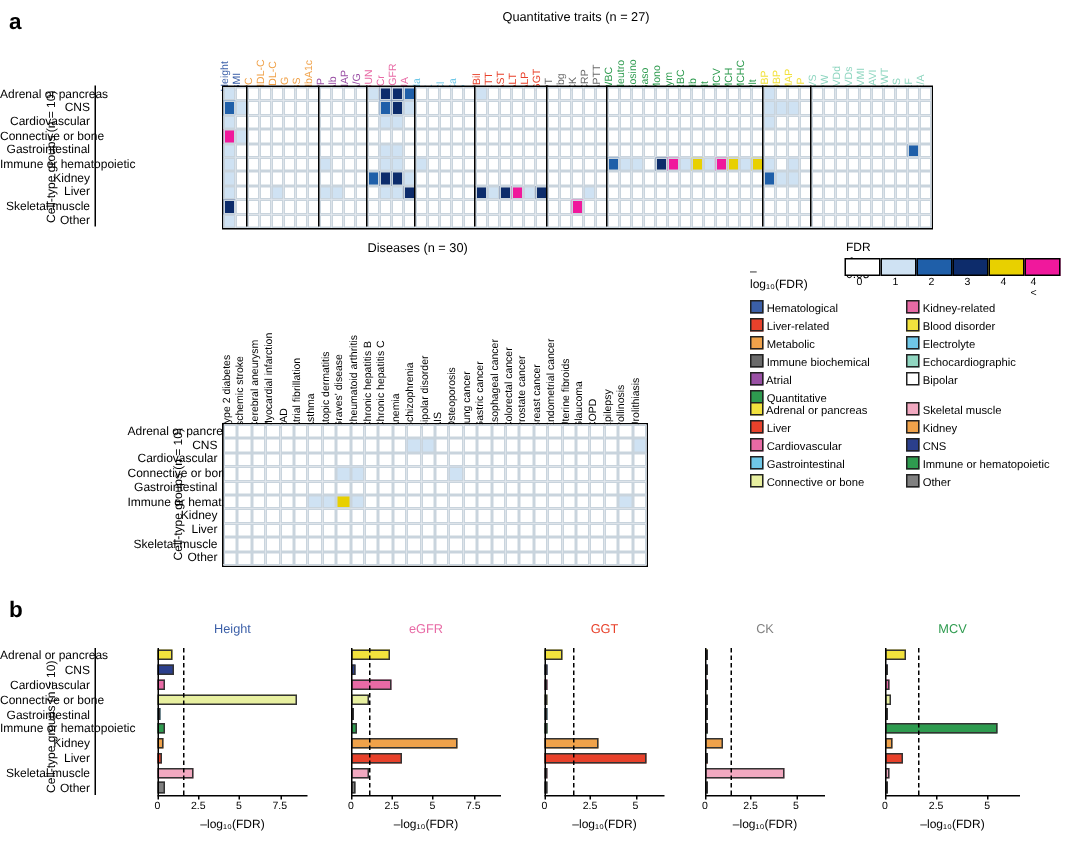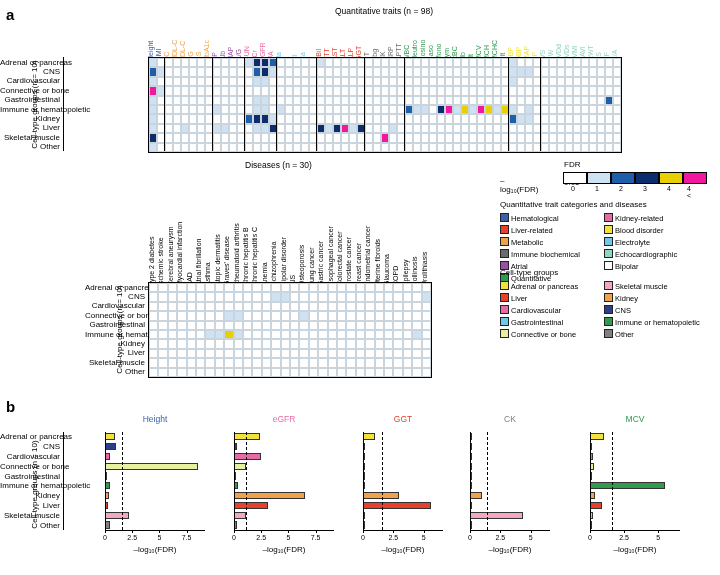--- a/index.html
+++ b/index.html
@@ -19,21 +19,21 @@
   .swatch{display:inline-block;width:9px;height:9px;border:0.5px solid #222;box-sizing:border-box;vertical-align:-1px;}
   .legitem{font-size:7.5px;white-space:nowrap;line-height:11px;}
   .tick{position:absolute;font-size:7px;}
   .bracket{position:absolute;border-left:1px solid #000;}
 </style>
 </head>
 <body>
 
 <div class="panel-letter" style="left:6px;top:6px;">a</div>
 
-<div class="ttl" id="quant-title" style="left:335px;top:6px;">Quantitative traits (n = 98)</div>
+<div class="ttl" id="quant-title" style="left:335px;top:6px;">Quantitative traits (n = 27)</div>
 
 <div id="quant-colheaders">
     <div class="colhdr" style="color: rgb(59, 95, 168); left: 154.2px; top: 54px; transform: rotate(-90deg);">Height</div>
     <div class="colhdr" style="color: rgb(59, 95, 168); left: 162.2px; top: 54px; transform: rotate(-90deg);">BMI</div>
     <div class="colhdr" style="color: rgb(240, 162, 74); left: 170.2px; top: 54px; transform: rotate(-90deg);">TC</div>
     <div class="colhdr" style="color: rgb(240, 162, 74); left: 178.2px; top: 54px; transform: rotate(-90deg);">HDL-C</div>
     <div class="colhdr" style="color: rgb(240, 162, 74); left: 186.2px; top: 54px; transform: rotate(-90deg);">LDL-C</div>
     <div class="colhdr" style="color: rgb(240, 162, 74); left: 194.2px; top: 54px; transform: rotate(-90deg);">TG</div>
     <div class="colhdr" style="color: rgb(240, 162, 74); left: 202.2px; top: 54px; transform: rotate(-90deg);">BS</div>
     <div class="colhdr" style="color: rgb(240, 162, 74); left: 210.2px; top: 54px; transform: rotate(-90deg);">HbA1c</div>
@@ -1060,38 +1060,36 @@
       <div class="tick" style="left: 8px; top: 13px;">0</div>
       <div class="tick" style="left: 32px; top: 13px;">1</div>
       <div class="tick" style="left: 56px; top: 13px;">2</div>
       <div class="tick" style="left: 80px; top: 13px;">3</div>
       <div class="tick" style="left: 104px; top: 13px;">4</div>
       <div class="tick" style="left: 124px; top: 13px;">4 &lt;</div>
     </div>
 </div>
 
 <div style="position:absolute;left:500px;top:200px;width:216px;">
-  <div class="legend-title" style="margin-bottom:4px;">Quantitative trait categories and diseases</div>
   <div id="legend-cat-grid" style="display:grid;grid-template-columns:104px 112px;column-gap:0px;row-gap:1px;">
       <div class="legitem"><span class="swatch" style="background: rgb(59, 95, 168);"></span><span> Hematological</span></div>
       <div class="legitem"><span class="swatch" style="background: rgb(232, 106, 165);"></span><span> Kidney-related</span></div>
       <div class="legitem"><span class="swatch" style="background: rgb(232, 65, 43);"></span><span> Liver-related</span></div>
       <div class="legitem"><span class="swatch" style="background: rgb(242, 226, 61);"></span><span> Blood disorder</span></div>
       <div class="legitem"><span class="swatch" style="background: rgb(240, 162, 74);"></span><span> Metabolic</span></div>
       <div class="legitem"><span class="swatch" style="background: rgb(111, 200, 232);"></span><span> Electrolyte</span></div>
       <div class="legitem"><span class="swatch" style="background: rgb(107, 107, 107);"></span><span> Immune biochemical</span></div>
       <div class="legitem"><span class="swatch" style="background: rgb(143, 214, 192);"></span><span> Echocardiographic</span></div>
       <div class="legitem"><span class="swatch" style="background: rgb(154, 80, 165);"></span><span> Atrial</span></div>
       <div class="legitem"><span class="swatch" style="background: rgb(255, 255, 255);"></span><span> Bipolar</span></div>
       <div class="legitem"><span class="swatch" style="background: rgb(46, 155, 79);"></span><span> Quantitative</span></div>
     </div>
 </div>
 
 <div style="position:absolute;left:500px;top:268px;width:216px;">
-  <div class="legend-title" style="margin-bottom:4px;">Cell-type groups</div>
   <div id="legend-ct-grid" style="display:grid;grid-template-columns:104px 112px;column-gap:0px;row-gap:1px;">
       <div class="legitem"><span class="swatch" style="background: rgb(242, 226, 61);"></span><span> Adrenal or pancreas</span></div>
       <div class="legitem"><span class="swatch" style="background: rgb(242, 168, 192);"></span><span> Skeletal muscle</span></div>
       <div class="legitem"><span class="swatch" style="background: rgb(232, 65, 43);"></span><span> Liver</span></div>
       <div class="legitem"><span class="swatch" style="background: rgb(240, 162, 74);"></span><span> Kidney</span></div>
       <div class="legitem"><span class="swatch" style="background: rgb(232, 106, 165);"></span><span> Cardiovascular</span></div>
       <div class="legitem"><span class="swatch" style="background: rgb(43, 63, 140);"></span><span> CNS</span></div>
       <div class="legitem"><span class="swatch" style="background: rgb(111, 200, 232);"></span><span> Gastrointestinal</span></div>
       <div class="legitem"><span class="swatch" style="background: rgb(46, 155, 79);"></span><span> Immune or hematopoietic</span></div>
       <div class="legitem"><span class="swatch" style="background: rgb(232, 240, 160);"></span><span> Connective or bone</span></div>

